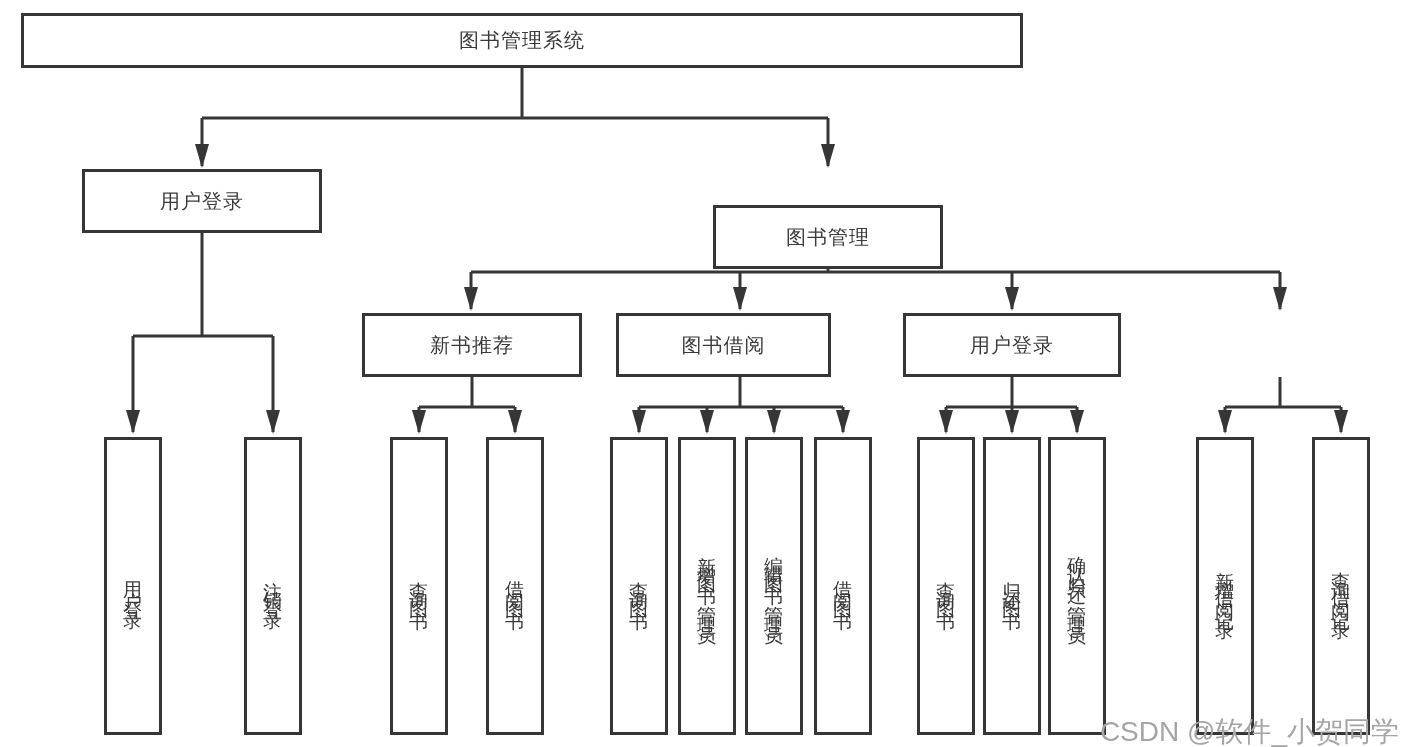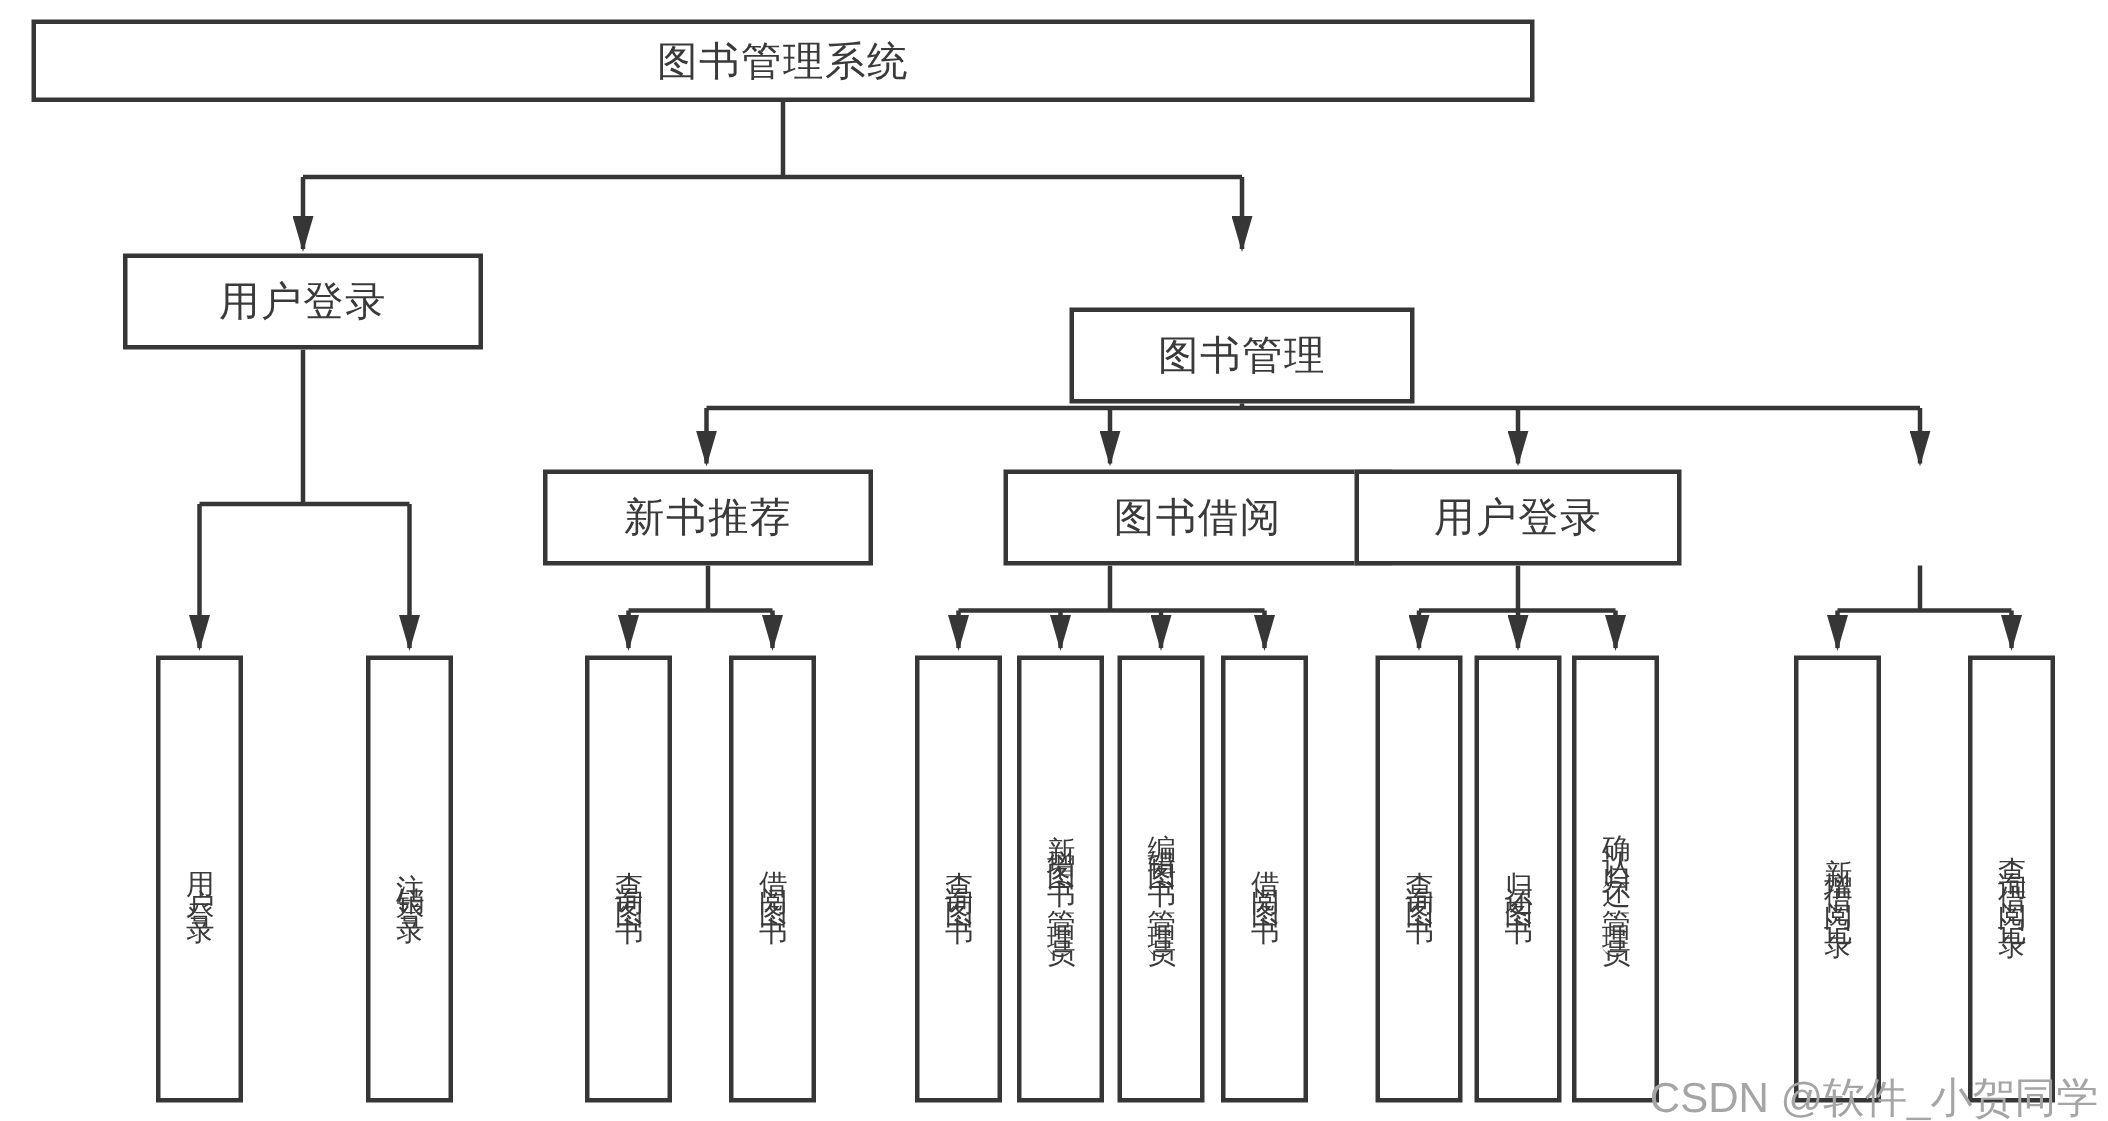--- a/index.html
+++ b/index.html
@@ -25,21 +25,21 @@
     position: absolute;
     box-sizing: border-box;
     background: #ffffff;
     border: 3px solid #363636;
     color: #3a3a3a;
     display: flex;
     align-items: center;
     justify-content: center;
     z-index: 2;
   }
-  .node.h { font-size: 27px; letter-spacing: 1px; }
+  .node.h { font-size: 20px; letter-spacing: 1px; }
   .node.v { font-size: 19px; }
   .node.v .label {
     writing-mode: vertical-rl;
     text-orientation: upright;
     letter-spacing: 10px;
     line-height: 1;
     white-space: nowrap;
   }
   .watermark {
     position: absolute;
@@ -120,21 +120,21 @@
   <div class="node h" style="left:82px; top:169px; width:240px; height:64px;">
     <span class="label">用户登录</span>
   </div>
   <div class="node h" style="left:713px; top:169px; width:230px; height:64px;margin-top:36px;">
     <span class="label">图书管理</span>
   </div>
 
   <div class="node h" style="left:362px; top:313px; width:220px; height:64px;">
     <span class="label">新书推荐</span>
   </div>
-  <div class="node h" style="left:669px; top:313px; width:259px; height:64px;align-items:center;">
+  <div class="node h" style="left:616px; top:313px; width:215px; height:64px;align-items:center;">
     <span class="label">图书借阅</span>
   </div>
   <div class="node h" style="left:903px; top:313px; width:218px; height:64px;">
     <span class="label">用户登录</span>
   </div>
 
   <div class="node v" style="left:104px; top:437px; width:58px; height:298px;">
     <span class="label">用户登录</span>
   </div>
   <div class="node v" style="left:244px; top:437px; width:58px; height:298px;">

